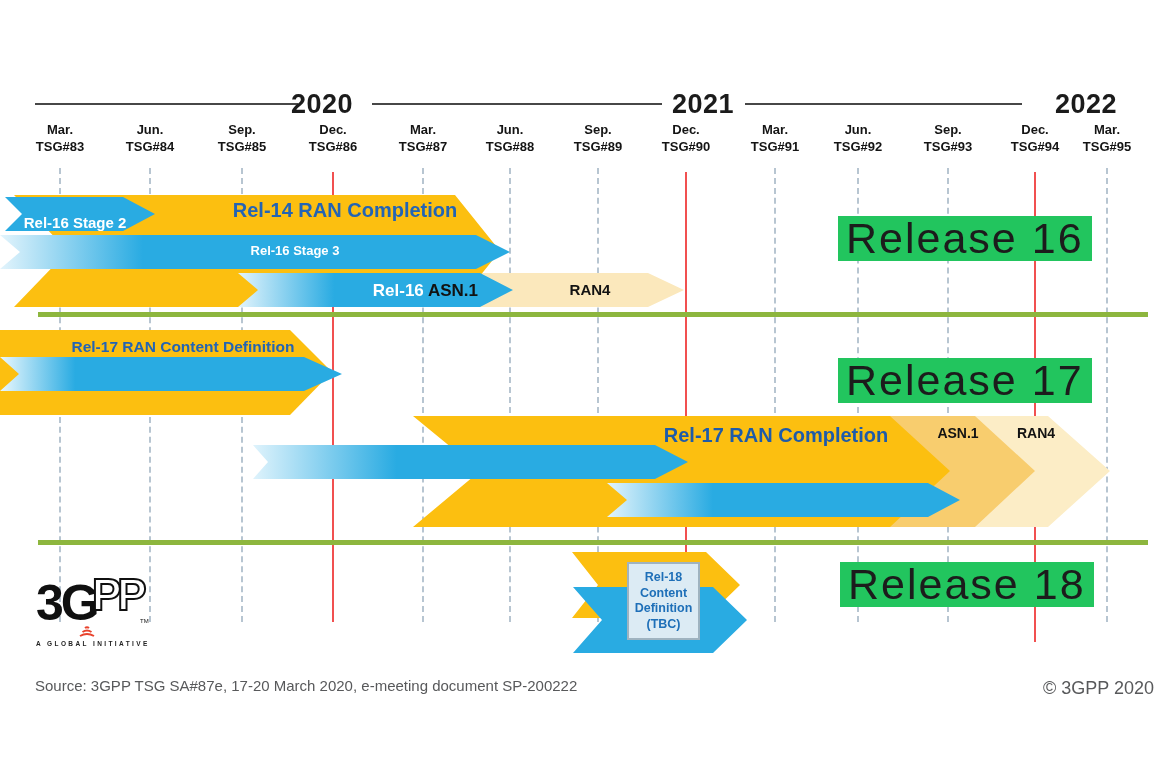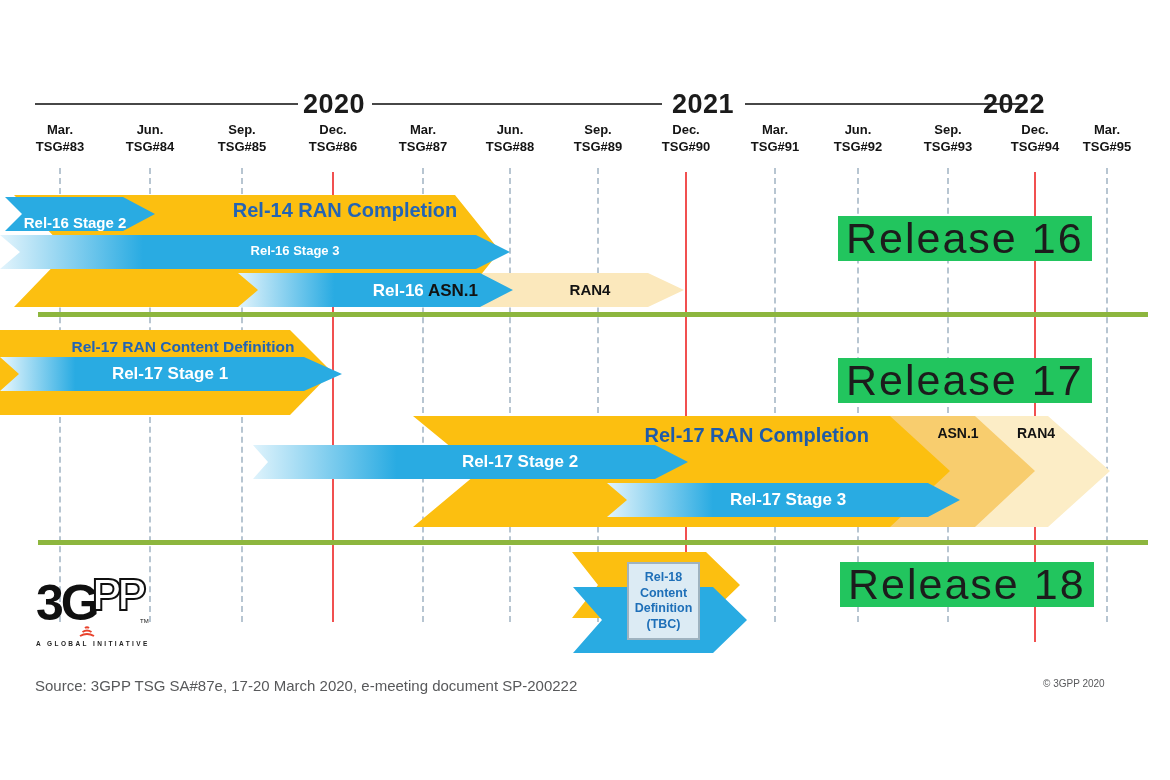--- a/index.html
+++ b/index.html
@@ -31,43 +31,43 @@
   .lbl.black-t{color:#121212;font-weight:bold;}
   .release-lbl{position:absolute;z-index:6;font-size:43px;color:#1C1C1C;letter-spacing:2px;
                background:#22c55e;padding:0 8px;line-height:1.05;white-space:nowrap;}
   
   .r18box{position:absolute;left:627px;top:562px;width:73px;height:78px;background:#DCEBF4;
           border:2px solid #9FB3C0;box-sizing:border-box;z-index:5;display:flex;flex-direction:column;
           justify-content:center;text-align:center;}
   .r18box div{font-size:12.5px;font-weight:bold;color:#1E6FB8;line-height:15.5px;}
   
   .source{position:absolute;left:35px;top:677px;font-size:15px;color:var(--muted);z-index:6;}
-  .copyright{position:absolute;left:1043px;top:678px;font-size:10px;color:var(--muted);z-index:6;}
+  .copyright{position:absolute;left:1043px;top:678px;font-size:18px;color:var(--muted);z-index:6;}
   
   .logo{position:absolute;left:36px;top:578px;width:120px;height:72px;z-index:6;}
   .logo .g3{position:absolute;left:0;top:0;font-size:50px;font-weight:900;color:#101010;
             letter-spacing:-3px;line-height:1;}
   .logo .pp{position:absolute;left:56px;top:-5px;font-size:44px;font-weight:bold;color:#fff;
             letter-spacing:-4px;line-height:1;-webkit-text-stroke:2px #101010;}
   .logo .tm{position:absolute;left:104px;top:40px;font-size:6px;color:#101010;}
   .logo .waves{position:absolute;left:38px;top:44px;}
   .logo .tagline{position:absolute;left:0;top:62px;font-size:6.5px;letter-spacing:2.4px;
                  color:#222;font-weight:bold;white-space:nowrap;}
 </style>
 </head>
 <body>
 
 <div class="stage">
 
   <div class="hline" style="left:35px;width:263px;"></div>
   <div class="hline" style="left:372px;width:290px;"></div>
   <div class="hline" style="left:745px;width:277px;"></div>
-  <div class="year" style="left:334px;">2020</div>
+  <div class="year" style="left:322px;">2020</div>
   <div class="year" style="left:703px;">2021</div>
-  <div class="year" style="left:1014px;">2022</div>
+  <div class="year" style="left:1086px;">2022</div>
 
   <div id="headerlabels">
       <div class="meet" style="left: 60px;">
         <div>Mar.</div>
         <div>TSG#83</div>
       </div>
       <div class="meet" style="left: 150px;">
         <div>Jun.</div>
         <div>TSG#84</div>
       </div>
@@ -179,26 +179,23 @@
 
   <div class="lbl blue-t" style="left:215px;top:199px;width:260px;text-align:center;font-size:20px;">Rel-14 RAN Completion</div>
   <div class="lbl white" style="left:15px;top:214px;width:120px;text-align:center;font-size:15px;">Rel-16 Stage 2</div>
   <div class="lbl white" style="left:195px;top:243px;width:200px;text-align:center;font-size:13px;">Rel-16 Stage 3</div>
   <div class="lbl" style="left:320px;top:281px;width:158px;text-align:right;font-size:17px;font-weight:bold;">
     <span style="color:#fff;">Rel-16 </span><span style="color:#121212;">ASN.1</span>
   </div>
   <div class="lbl black-t" style="left:520px;top:281px;width:140px;text-align:center;font-size:15px;">RAN4</div>
 
   <div class="lbl blue-t" style="left:43px;top:338px;width:280px;text-align:center;font-size:15.5px;">Rel-17 RAN Content Definition</div>
-  <div class="lbl white" style="left:60px;top:364px;width:220px;text-align:center;font-size:17px;">Rel-17 Stage 1</div>
-  <div class="lbl white" style="left:420px;top:452px;width:200px;text-align:center;font-size:17px;">Rel-17 Stage 2</div>
-  <div class="lbl" style="left:627px;top:424px;width:242px;text-align:right;color:var(--deep-blue);font-weight:bold;">
+  <div class="lbl" style="left:655px;top:424px;width:242px;text-align:center;color:var(--deep-blue);font-weight:bold;">
     <div style="font-size:20px;line-height:23px;">Rel-17 RAN Completion</div>
   </div>
-  <div class="lbl white" style="left:688px;top:490px;width:200px;text-align:center;font-size:17px;">Rel-17 Stage 3</div>
   <div class="lbl black-t" style="left:918px;top:425px;width:80px;text-align:center;font-size:14px;">ASN.1</div>
   <div class="lbl black-t" style="left:996px;top:425px;width:80px;text-align:center;font-size:14px;">RAN4</div>
 
   <div class="release-lbl" style="left:838px;top:216px;">Release 16</div>
   <div class="release-lbl" style="left:838px;top:358px;">Release 17</div>
   <div class="release-lbl" style="left:840px;top:562px;">Release 18</div>
 
   <div class="logo">
     <span class="g3">3G</span>
     <span class="pp">PP</span>

